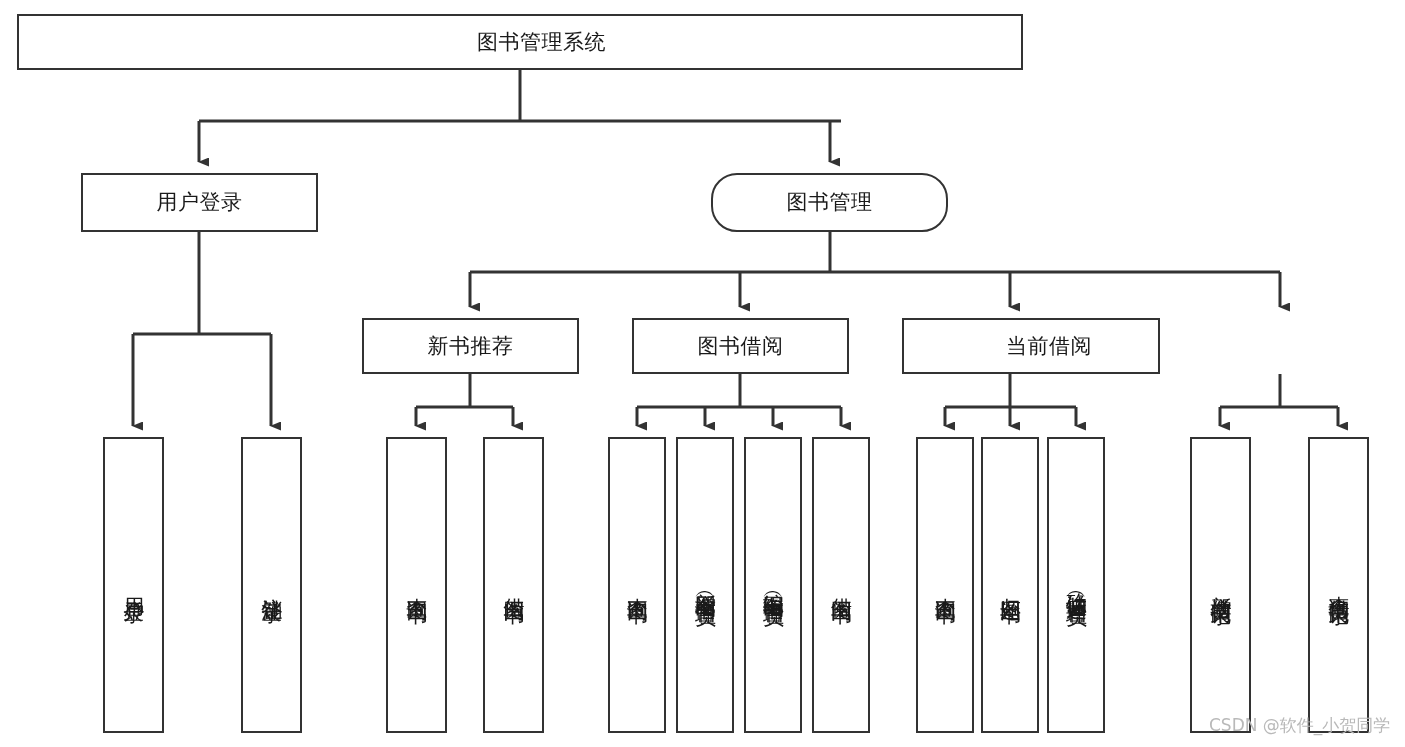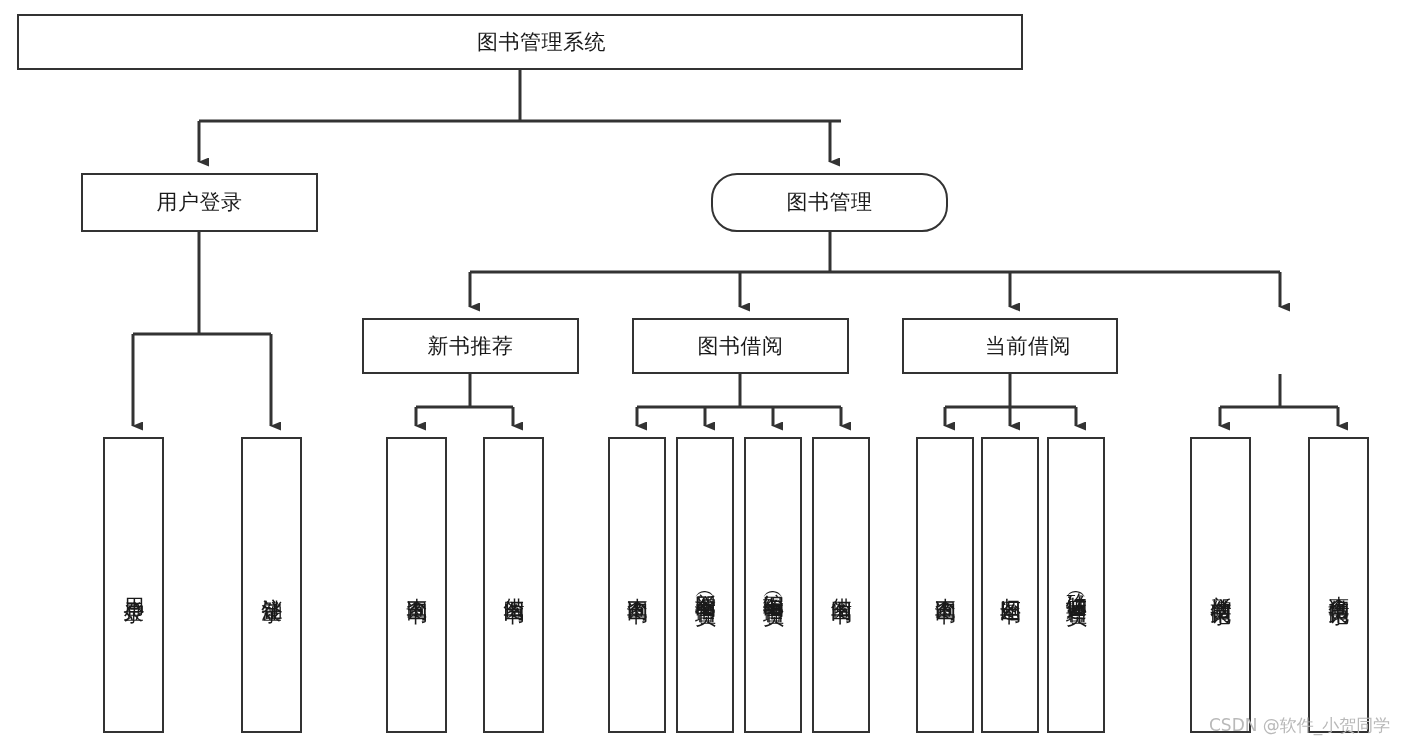--- a/index.html
+++ b/index.html
@@ -129,21 +129,21 @@
   <div class="node-box" style="left:711px; top:173px; width:237px; height:59px;border-radius:26px;">
     <span class="node-label h-label">图书管理</span>
   </div>
 
   <div class="node-box" style="left:362px; top:318px; width:217px; height:56px;">
     <span class="node-label h-label">新书推荐</span>
   </div>
   <div class="node-box" style="left:632px; top:318px; width:217px; height:56px;">
     <span class="node-label h-label">图书借阅</span>
   </div>
-  <div class="node-box" style="left:902px; top:318px; width:216px; height:56px;padding-left:36px;">
+  <div class="node-box" style="left:902px; top:318px; width:258px; height:56px;padding-left:36px;">
     <span class="node-label h-label">当前借阅</span>
   </div>
 
   <div class="node-box" style="left:103px; top:437px; width:61px; height:296px;">
     <span class="node-label v-label">用户登录</span>
   </div>
   <div class="node-box" style="left:241px; top:437px; width:61px; height:296px;">
     <span class="node-label v-label">注销登录</span>
   </div>
   <div class="node-box" style="left:386px; top:437px; width:61px; height:296px;">

